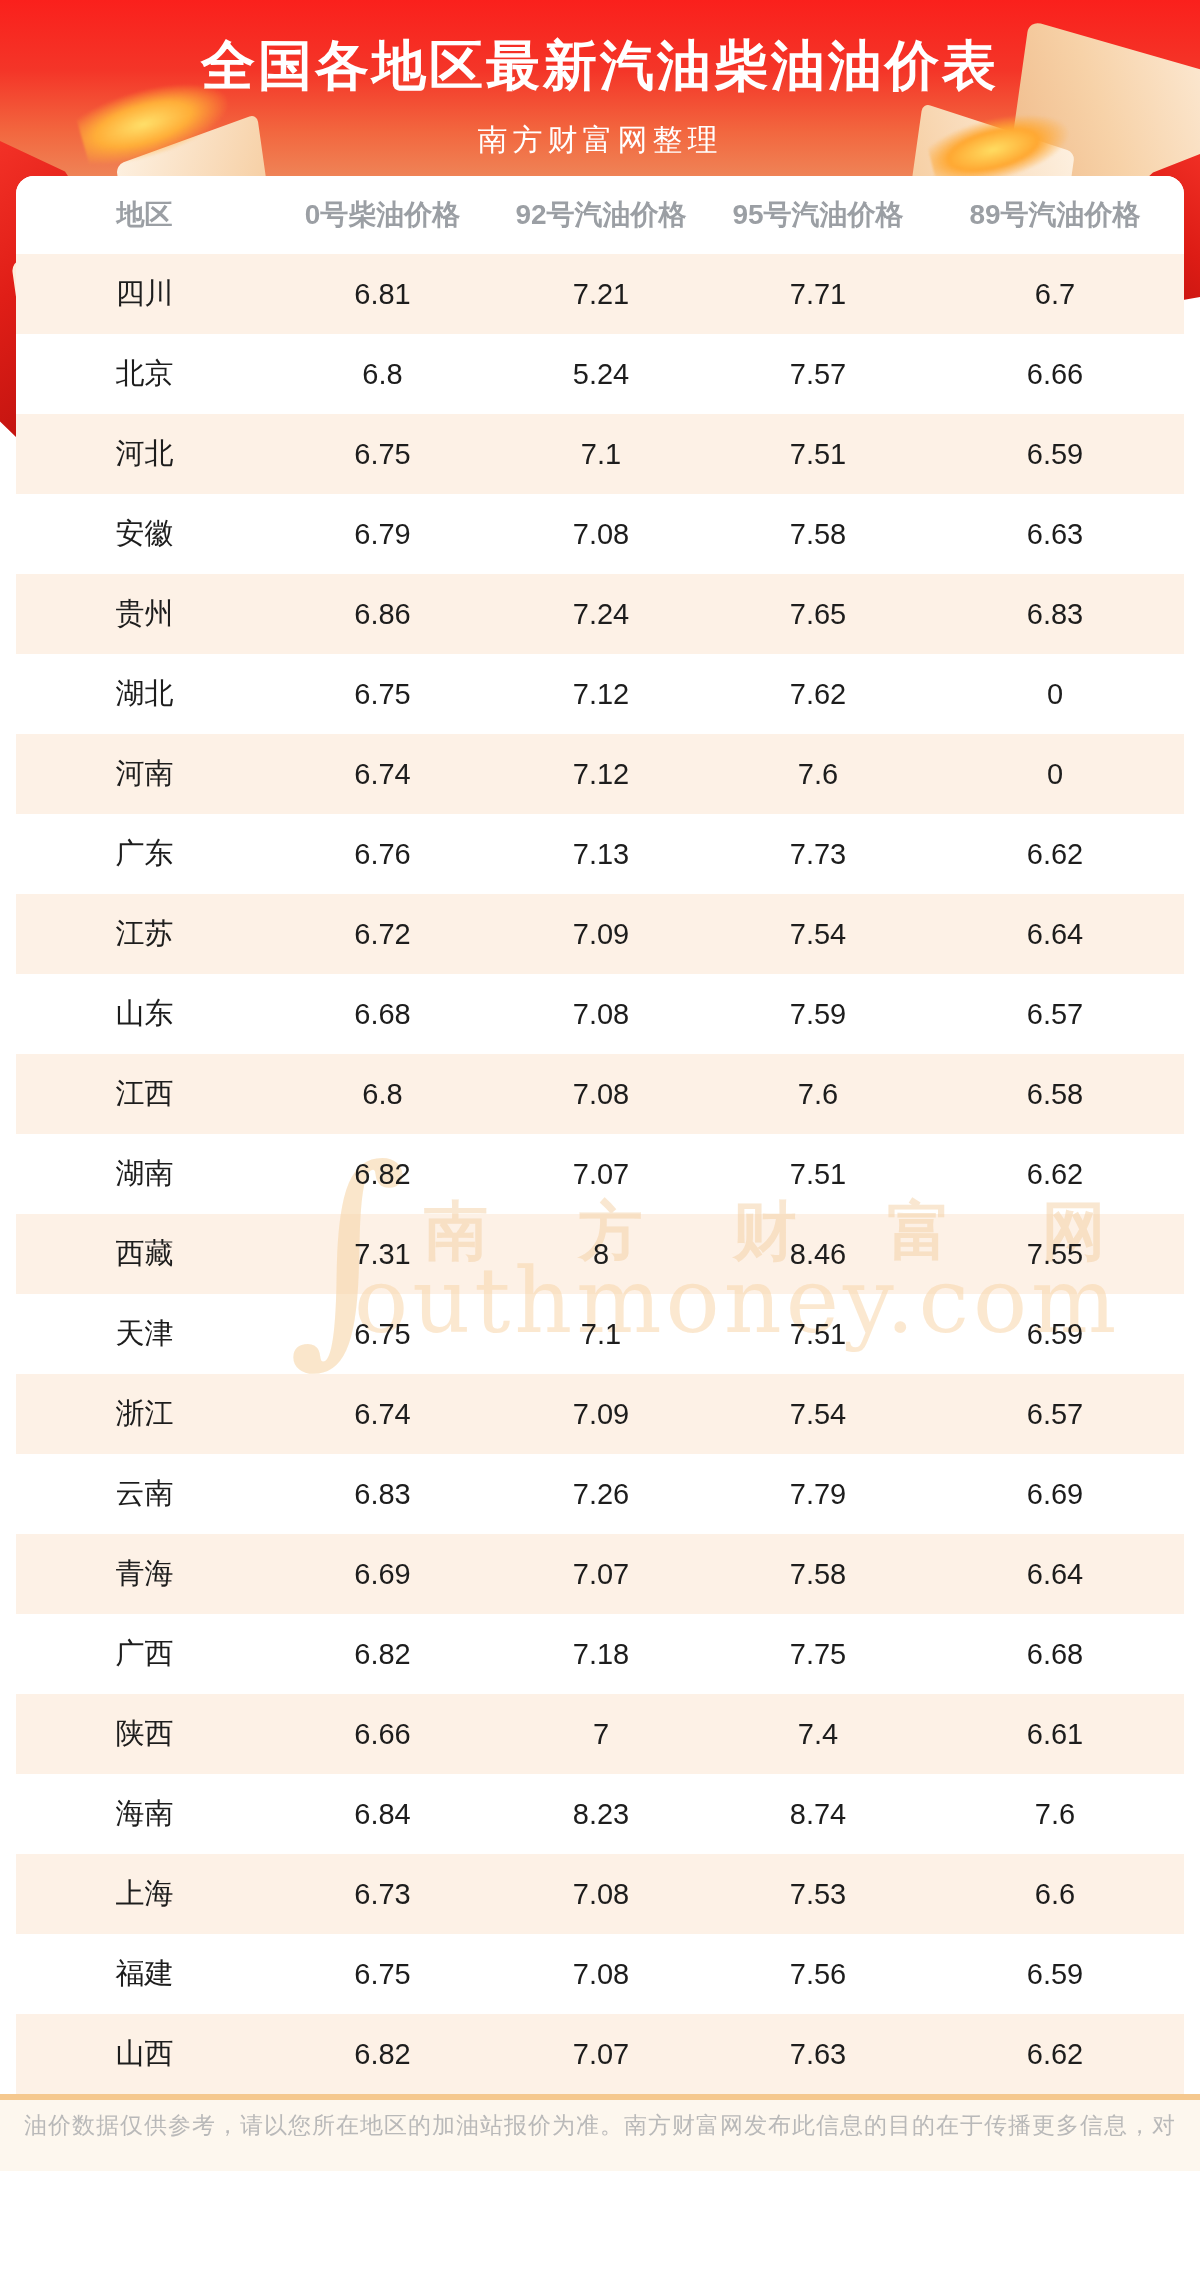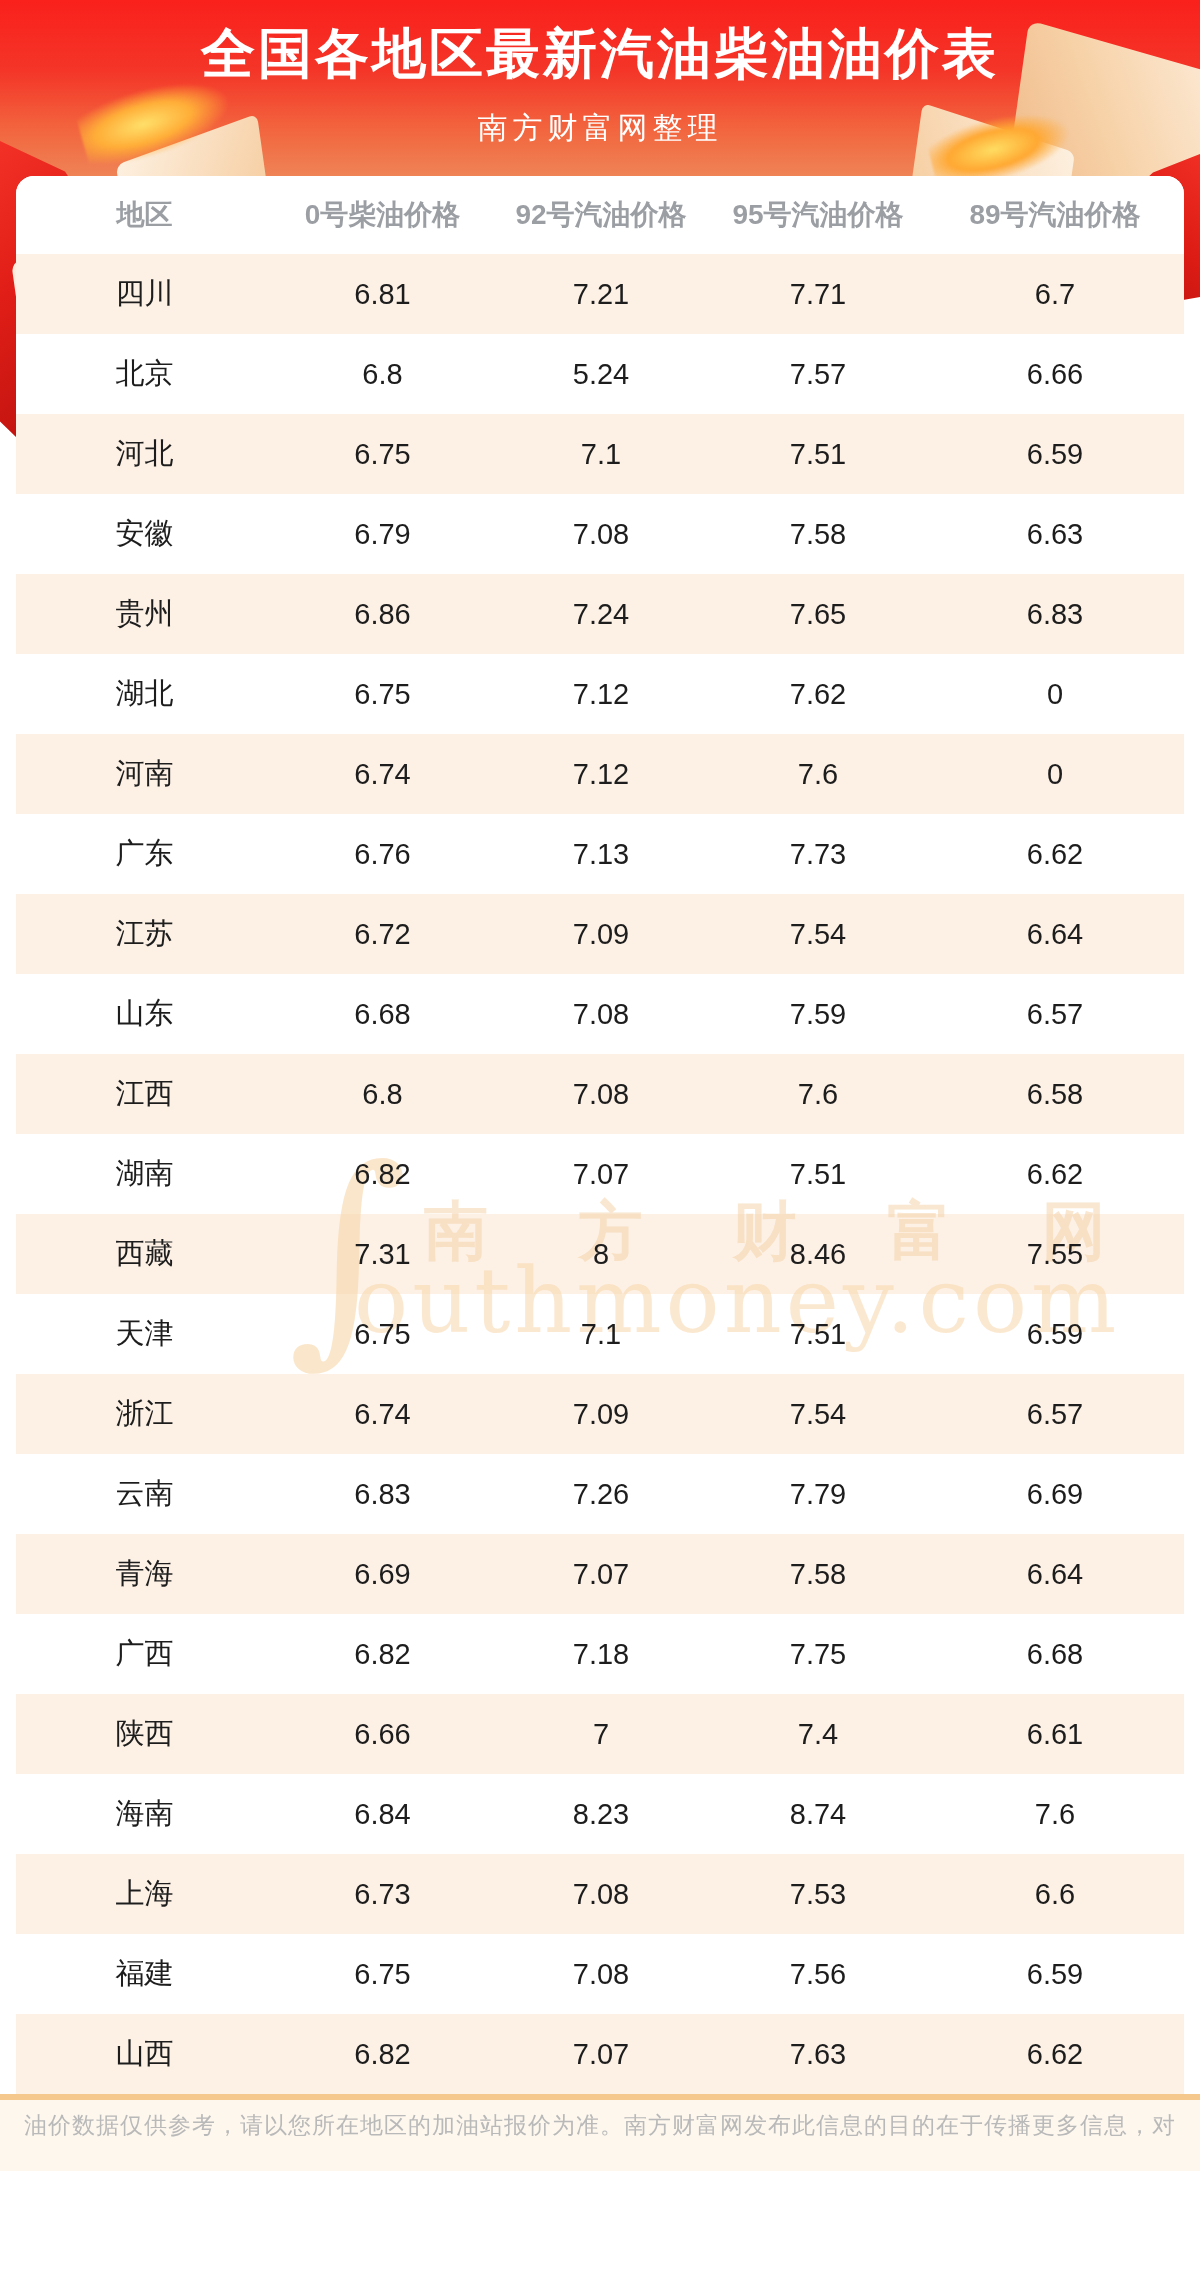--- a/index.html
+++ b/index.html
@@ -21,21 +21,21 @@
   .hero{
     position:relative;
     height:176px;
     background:linear-gradient(180deg,#fa201c 0%,#f43528 40%,#f2673f 75%,#ef8356 100%);
     z-index:0;
   }
   .hero-inner{
     position:relative;
     z-index:3;
     text-align:center;
-    padding-top:24px;
+    padding-top:36px;
   }
   .hero-title{
     color:#ffffff;
     font-size:54px;
     font-weight:700;
     letter-spacing:3px;
     line-height:58px;
   }
   .hero-subtitle{
     margin-top:26px;

